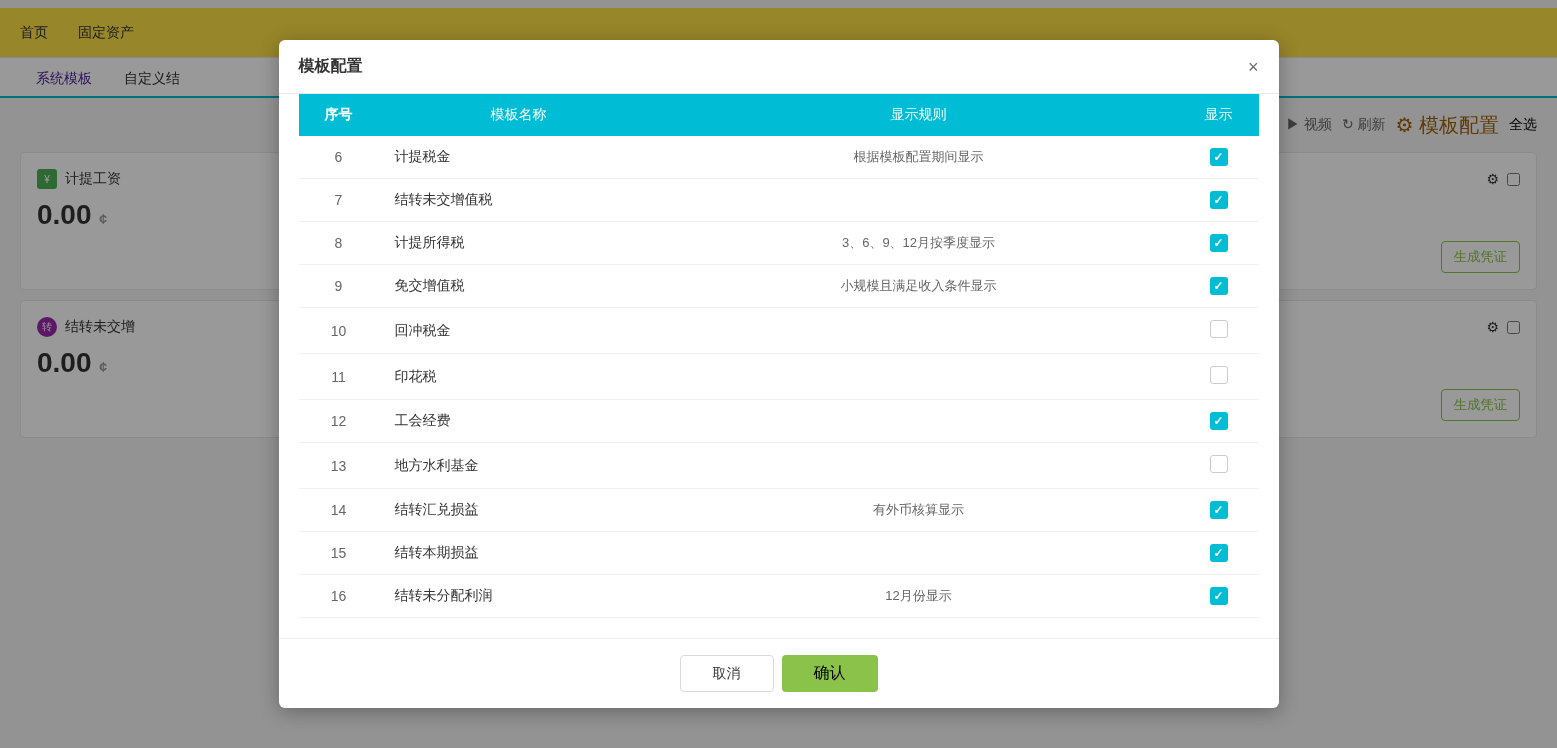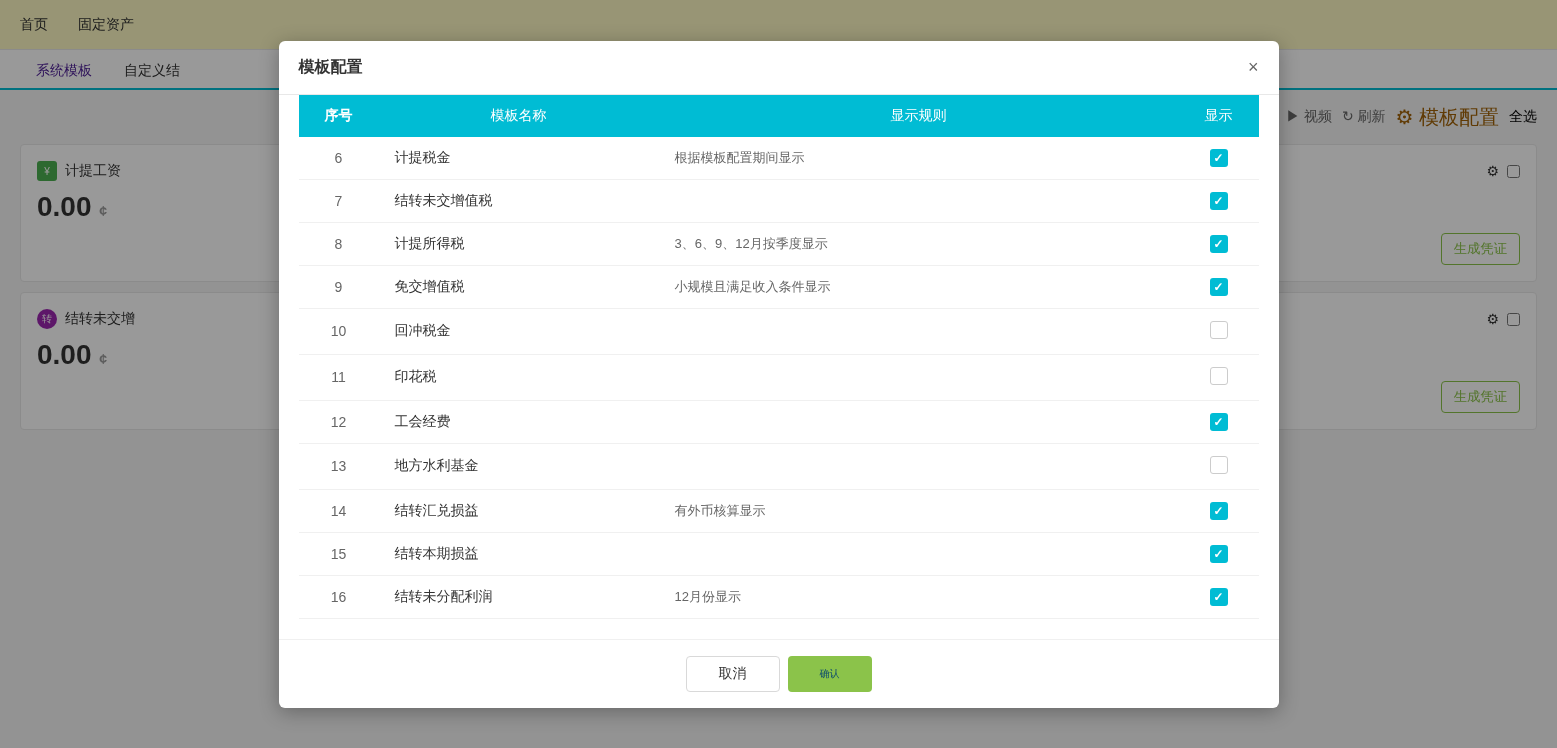--- a/index.html
+++ b/index.html
@@ -16,27 +16,28 @@
     
     .bg-page {
       width: 100%;
       height: 100%;
       background: #f5f5f5;
       position: absolute;
       top: 0; left: 0;
     }
 
     .bg-topbar {
-      background: #fef9c3;
+      background: #fde047;
       height: 50px;
       display: flex;
       align-items: center;
       padding: 0 20px;
       gap: 30px;
       border-bottom: 1px solid #e8e8e8;
+      margin-top: 8px;
     }
 
     .bg-topbar-item {
       color: #333;
       font-size: 14px;
       cursor: pointer;
     }
 
     .bg-tabs {
       background: #fff;
@@ -251,20 +252,21 @@
       color: #666;
     }
 
     .config-table tbody td:last-child {
       text-align: center;
     }
 
     .config-table tbody td:nth-child(3) {
       color: #666;
       font-size: 13px;
+      text-align: center;
     }
 
     
     .checkbox-checked {
       width: 18px;
       height: 18px;
       background: #00bcd4;
       border-radius: 3px;
       display: inline-flex;
       align-items: center;
@@ -305,23 +307,23 @@
       color: #333;
       border-radius: 4px;
       font-size: 14px;
       cursor: pointer;
     }
 
     .btn-confirm {
       padding: 8px 32px;
       border: none;
       background: #8bc34a;
-      color: #0c4a6e;
+      color: #000000;
       border-radius: 4px;
-      font-size: 10px;
+      font-size: 16px;
       cursor: pointer;
     }
 
     
     .modal-body::-webkit-scrollbar {
       width: 6px;
     }
     .modal-body::-webkit-scrollbar-thumb {
       background: #ccc;
       border-radius: 3px;

